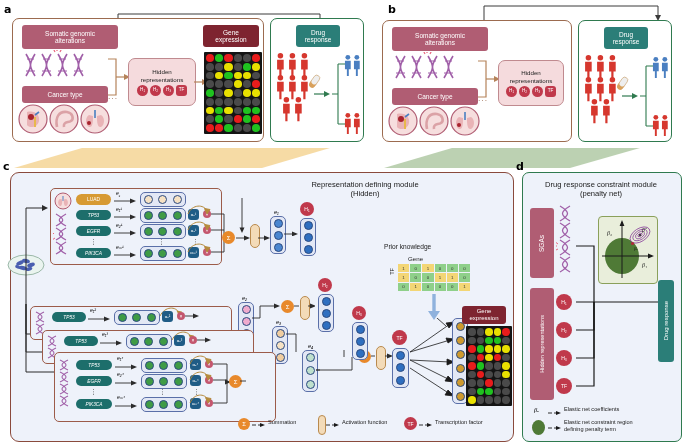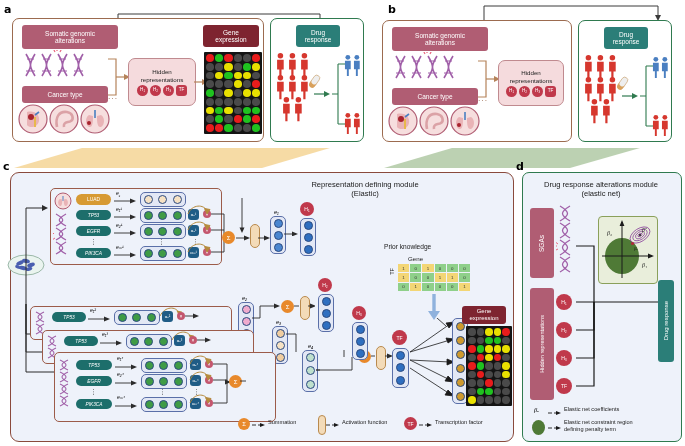--- a/index.html
+++ b/index.html
@@ -435,21 +435,21 @@
 <svg class="abs" style="left:0;top:140px;" width="685" height="34">
   <path d="M14,28 L262,28 L330,8 L82,8 Z" fill="#f5d9a0" opacity="0.95"></path>
   <path d="M384,28 L570,28 L640,8 L452,8 Z" fill="#b8cfae" opacity="0.95"></path>
 </svg>
 
 <div class="abs panel-letter" style="left:3px;top:160px;">c</div>
 <div class="abs c-outer" style="left:10px;top:172px;width:502px;height:268px;"></div>
 
 <div class="abs c-title" style="left:250px;top:180px;width:230px;">
   <span>Representation defining module</span><br>
-  <span>(Elastic)</span>
+  <span>(Hidden)</span>
 </div>
 
 <svg class="abs" style="left:6px;top:250px;" width="40" height="28">
   <ellipse cx="20" cy="15" rx="18" ry="10" fill="#eaf4ef" stroke="#9bb8a8" stroke-width="1"></ellipse>
   <g fill="#4a5fb0">
     <ellipse cx="14" cy="13" rx="4" ry="2" transform="rotate(-25 14 13)"></ellipse>
     <ellipse cx="20" cy="11" rx="4" ry="2" transform="rotate(15 20 11)"></ellipse>
     <ellipse cx="25" cy="15" rx="4" ry="2" transform="rotate(-20 25 15)"></ellipse>
     <ellipse cx="17" cy="18" rx="4" ry="2" transform="rotate(10 17 18)"></ellipse>
     <ellipse cx="23" cy="19" rx="3.4" ry="1.8" transform="rotate(-15 23 19)"></ellipse>
@@ -915,22 +915,22 @@
 <svg class="abs" style="left:419px;top:421px;" width="14" height="8">
   <path d="M0,4 L4,4 M6,4 L9,4" stroke="#1a1a1a" stroke-width="0.9"></path>
     <polygon points="13,4 8,2 8,6" fill="#1a1a1a"></polygon>
 </svg>
 <div class="abs legend-txt" style="left:435px;top:419px;">Transcription factor</div>
 
 <div class="abs panel-letter" style="left:516px;top:160px;">d</div>
 <div class="abs d-outer" style="left:522px;top:172px;width:158px;height:268px;"></div>
 
 <div class="abs c-title" style="left:528px;top:180px;width:146px;">
-  <span>Drug response alterations module</span><br>
-  <span>(elastic net)</span>
+  <span>Drug response constraint module</span><br>
+  <span>(penalty net)</span>
 </div>
 
 <div class="abs lbl-maroon" style="left:530px;top:208px;width:22px;height:68px;">
   <span class="vlabel">SGAs</span>
 </div>
 
 <svg class="abs" style="left:556px;top:204px;" width="20" height="76">
   <g stroke="#a05fa8" stroke-width="1.3" fill="none">
     <path d="M4,2 C14,8 14,11 4,17 M14,2 C4,8 4,11 14,17
              M4,19 C14,25 14,28 4,34 M14,19 C4,25 4,28 14,34

